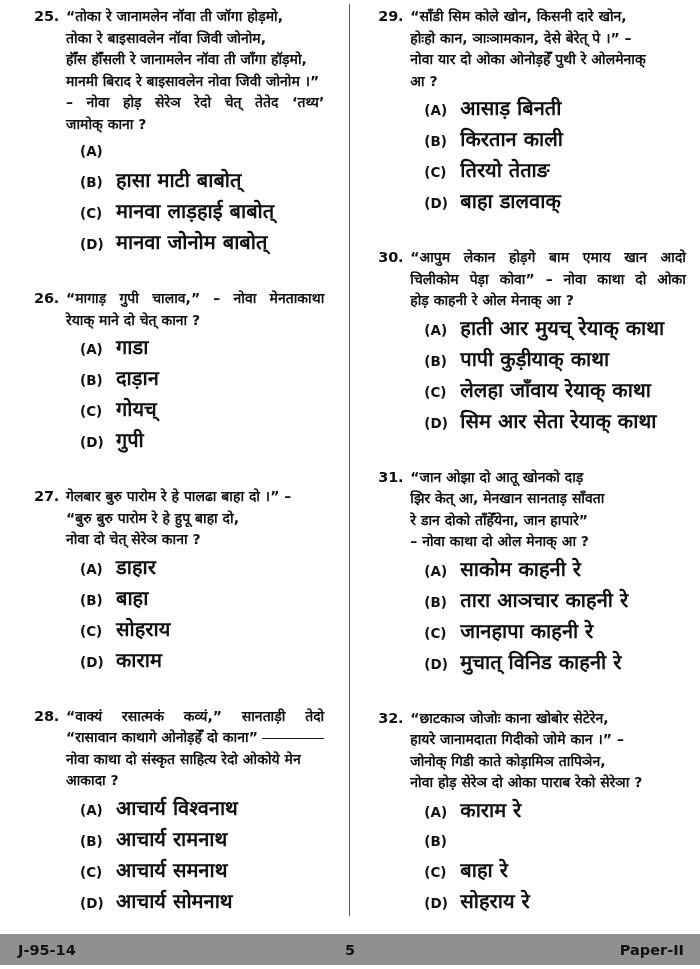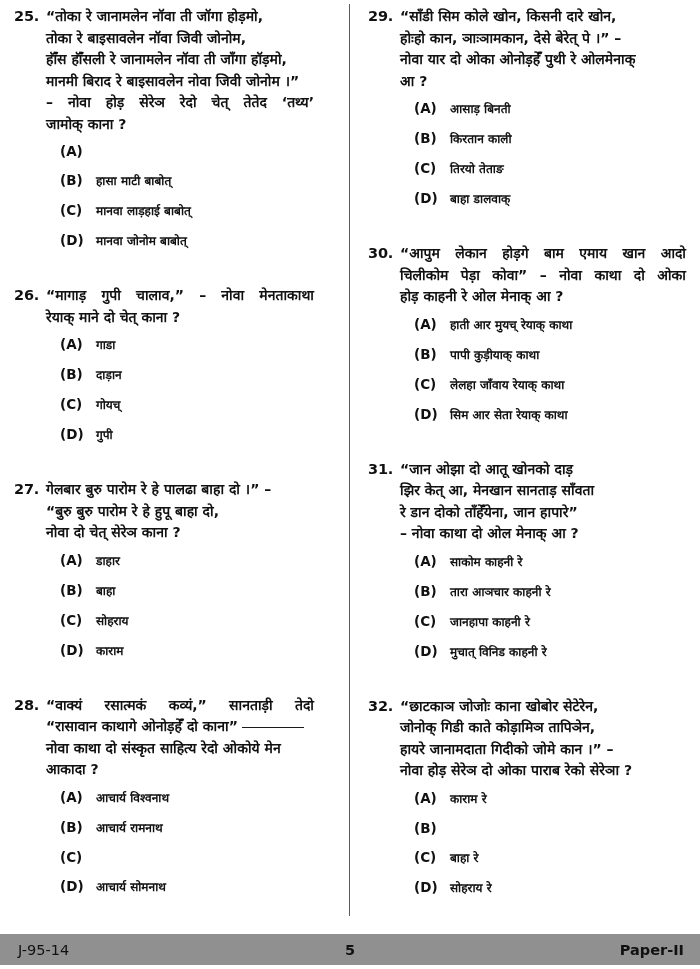--- a/index.html
+++ b/index.html
@@ -33,21 +33,21 @@
     width: 700px;
     height: 918px;
     display: flex;
     flex-direction: row;
   }
   .column {
     width: 350px;
     box-sizing: border-box;
     position: relative;
   }
-  .column.left  { padding: 0 36px 0 14px; }
+  .column.left  { padding: 0 36px 0 14px; margin-left: 20px; }
   .column.right { padding: 0 14px 0 18px; }
 
   
   .col-divider {
     position: absolute;
     left: 349px;
     top: 4px;
     width: 1px;
     height: 912px;
     background: #5a5a5a;
@@ -107,42 +107,42 @@
     padding-left: 14px;
   }
   .opt-letter {
     flex: 0 0 auto;
     width: 36px;
     font-size: 13.5px;
     line-height: 21px;
   }
   .opt-text {
     flex: 1 1 auto;
-    font-size: 12px;
+    font-size: 20px;
     line-height: 21px;
   }
 
   .spacer-sm { height: 8px; }
 
   
   .footer {
     position: absolute;
     left: 0;
     top: 934px;
     width: 700px;
     height: 31px;
     background: #909090;
     display: flex;
     flex-direction: row;
     align-items: center;
   }
   .footer-left {
     position: absolute;
     left: 18px;
-    font-weight: normal;
+    font-weight: bold;
     font-size: 14.5px;
     color: #111111;
   }
   .footer-center {
     position: absolute;
     left: 0; right: 0;
     text-align: center;
     font-weight: bold;
     font-size: 14.5px;
     color: #111111;
@@ -289,20 +289,21 @@
             <div class="option">
               <div class="opt-letter">(A)</div>
               <div class="opt-text">आचार्य विश्वनाथ</div>
             </div>
             <div class="option">
               <div class="opt-letter">(B)</div>
               <div class="opt-text">आचार्य रामनाथ</div>
             </div>
             <div class="option">
               <div class="opt-letter">(C)</div>
+              <div class="opt-text">आचार्य समनाथ</div>
             </div>
             <div class="option">
               <div class="opt-letter">(D)</div>
               <div class="opt-text">आचार्य सोमनाथ</div>
             </div>
           </div>
         </div>
       </div>
 
     </div>
@@ -412,22 +413,22 @@
           </div>
         </div>
       </div>
 
       <div class="spacer-sm"></div>
 
       <div class="question">
         <div class="q-num">32.</div>
         <div class="q-body">
           <div class="q-stem-line">“छाटकाञ जोजोः काना खोबोर सेटेरेन,</div>
+          <div class="q-stem-line">हायरे जानामदाता गिदीको जोमे कान ।” –</div>
           <div class="q-stem-line">जोनोक् गिडी काते कोड़ामिञ तापिञेन,</div>
-          <div class="q-stem-line">हायरे जानामदाता गिदीको जोमे कान ।” –</div>
           <div class="q-stem-line">नोवा होड़ सेरेञ दो ओका पाराब रेको सेरेञा ?</div>
           <div class="options">
             <div class="option">
               <div class="opt-letter">(A)</div>
               <div class="opt-text">काराम रे</div>
             </div>
             <div class="option">
               <div class="opt-letter">(B)</div>
             </div>
             <div class="option">

